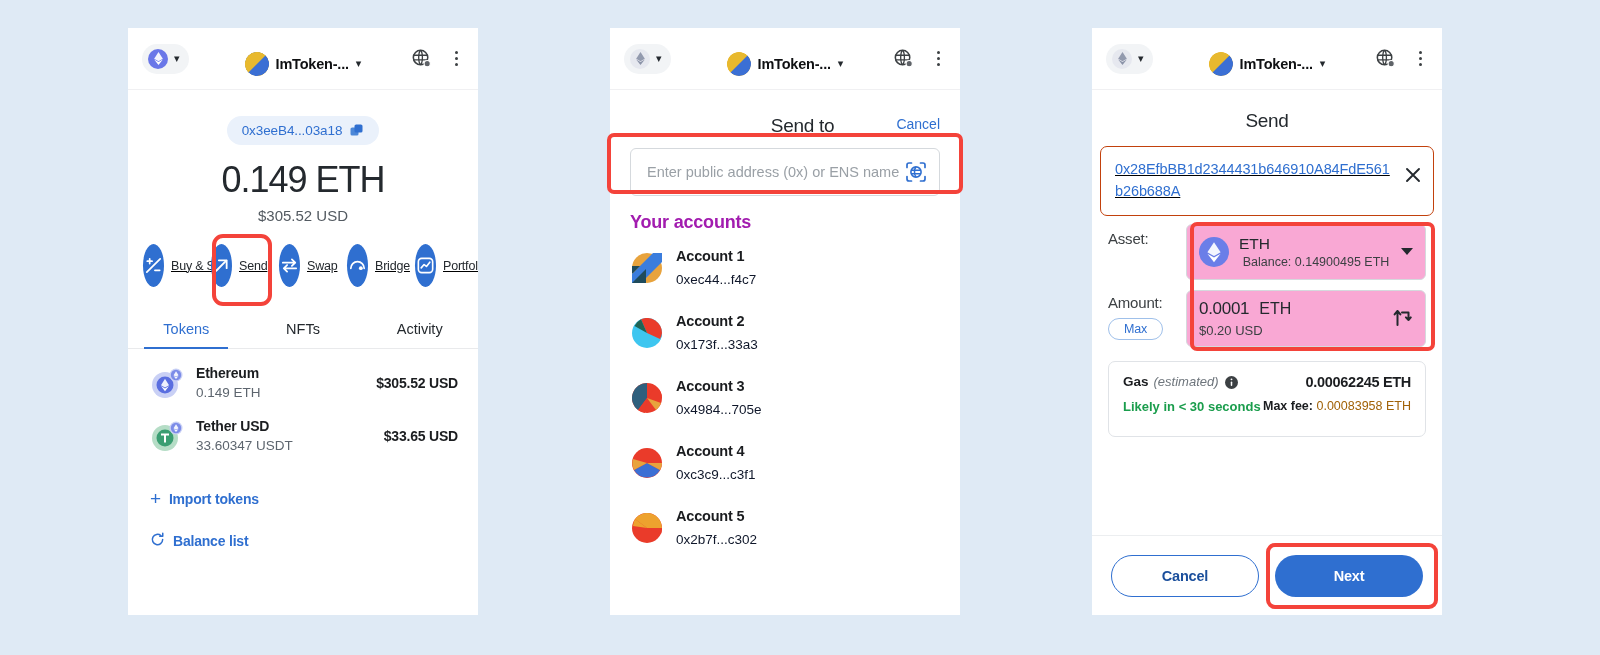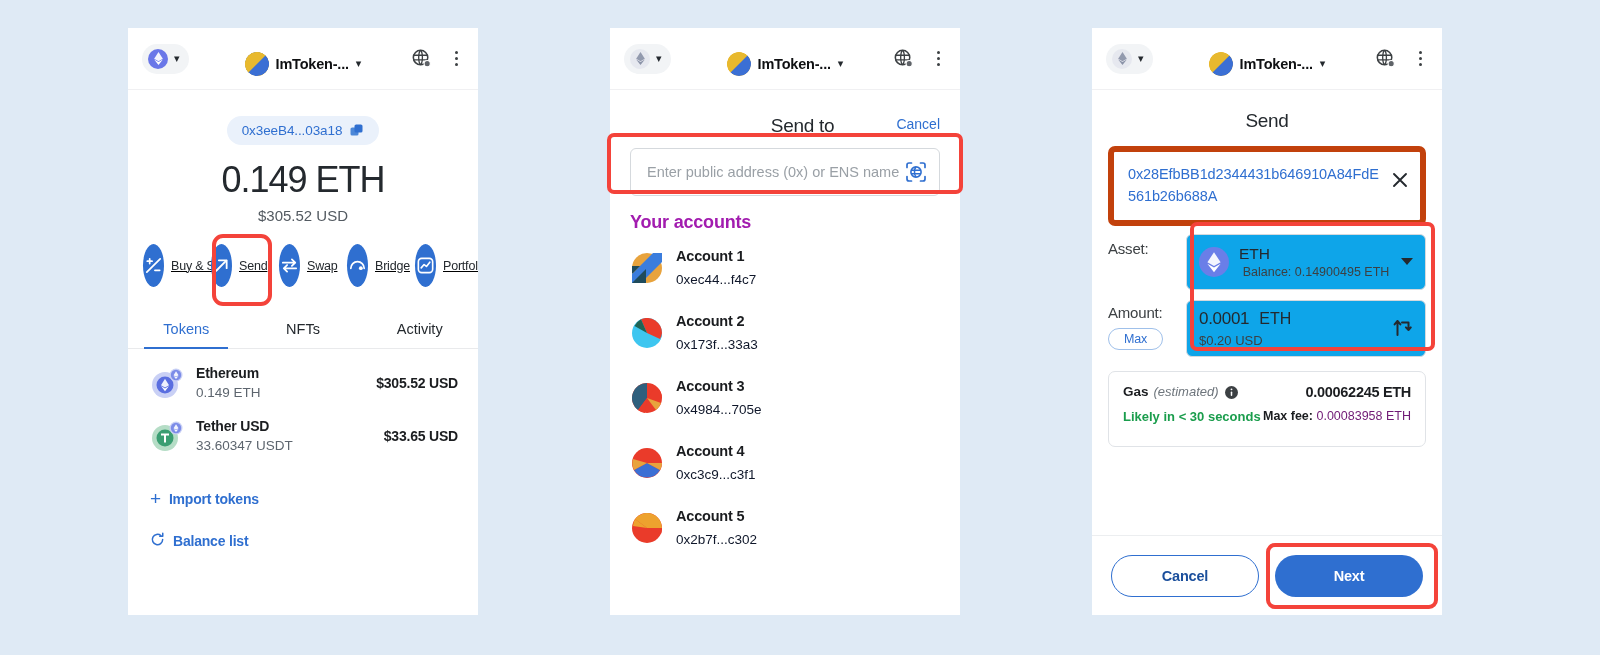--- a/index.html
+++ b/index.html
@@ -128,36 +128,36 @@
   .ens-ic{width:22px;height:22px;display:block;flex:none;}
   .sec-title{font-size:18px;font-weight:700;color:#a21caf;padding:16px 20px 2px;letter-spacing:-.2px;}
   .acct-row{display:flex;align-items:center;padding:13px 20px 13px 22px;}
   .acct-av{width:30px;height:30px;border-radius:50%;margin-right:14px;flex:none;display:block;}
   .acct-n{font-size:14.5px;font-weight:700;color:#1b1d20;letter-spacing:-.2px;}
   .acct-a{font-size:13.5px;color:#0f172a;margin-top:8px;}
 
   
   .p3-title{text-align:center;font-size:19px;color:#24292e;margin-top:20px;letter-spacing:-.3px;}
   .to-field{
-    margin:14px 16px 0;border:6px solid #c2410c;border-radius:7px;
-    display:flex;align-items:flex-start;padding:12px 10px 12px 14px;min-height:48px;box-sizing:border-box;
+    margin:14px 8px 0;border:1px solid #c2410c;border-radius:7px;
+    display:flex;align-items:flex-start;padding:12px 10px 12px 14px;min-height:48px;box-sizing:border-box;text-decoration:underline;
   }
   .to-addr{
     flex:1;color:#2f6fd0;font-size:14.5px;line-height:1.5;word-break:break-all;letter-spacing:-.1px;
   }
   .x-ic{width:20px;height:20px;flex:none;margin-left:6px;margin-top:6px;display:block;}
 
   .form-row{display:flex;align-items:flex-start;margin:0 16px;}
   .form-lbl{width:78px;flex:none;font-size:15px;color:#3c4043;padding-top:14px;letter-spacing:-.2px;}
   .max-btn{
     display:inline-block;border:1px solid #9fc0ea;border-radius:12px;
     color:#2f6fd0;font-size:12.5px;padding:3px 15px;margin-top:7px;
   }
   .field-box{
-    flex:1;border:1px solid #d5d9dd;border-radius:6px;background:#0ea5e9;
+    flex:1;border:1px solid #d5d9dd;border-radius:6px;background:#f9a8d4;
     display:flex;align-items:center;padding:8px 12px;box-sizing:border-box;
   }
   #asset-field{margin-top:8px;min-height:56px;}
   #amount-field{margin-top:10px;min-height:52px;}
   .asset-ic{width:30px;height:30px;flex:none;margin-right:10px;display:block;}
   .asset-txt{flex:1;text-align:center;}
   .asset-sym{font-size:15.5px;color:#24292e;text-align:left;}
   .asset-bal{font-size:12.5px;color:#3c4043;margin-top:2px;text-align:center;}
   .caret{width:0;height:0;border-left:6px solid transparent;border-right:6px solid transparent;border-top:7px solid #24292e;flex:none;margin-left:8px;}
   .amt-left{flex:1;}
@@ -173,21 +173,21 @@
   }
   .gas-top{display:flex;align-items:center;}
   .gas-lbl{font-size:13.5px;font-weight:700;color:#1b1d20;}
   .gas-est{font-size:13px;color:#6e757c;font-style:italic;margin-left:5px;}
   .info-ic{width:13px;height:13px;margin-left:6px;display:block;}
   .gas-val{margin-left:auto;font-size:14.5px;font-weight:700;color:#1b1d20;letter-spacing:-.3px;}
   .gas-bot{display:flex;align-items:center;margin-top:9px;}
   .gas-fast{font-size:13px;font-weight:700;color:#1a9d4c;}
   .gas-max{margin-left:auto;font-size:12.5px;color:#1b1d20;}
   .gas-max b{font-weight:700;}
-  .gas-max span{color:#701a75;}
+  .gas-max span{color:#a16207;}
 
   .p3-footer{
     position:absolute;left:0;right:0;bottom:0;height:80px;
     border-top:1px solid #eceef0;display:flex;align-items:center;
     justify-content:center;gap:16px;box-sizing:border-box;
   }
   .btn{
     width:148px;height:42px;border-radius:21px;
     display:flex;align-items:center;justify-content:center;
     font-size:14.5px;font-weight:700;letter-spacing:-.2px;box-sizing:border-box;

